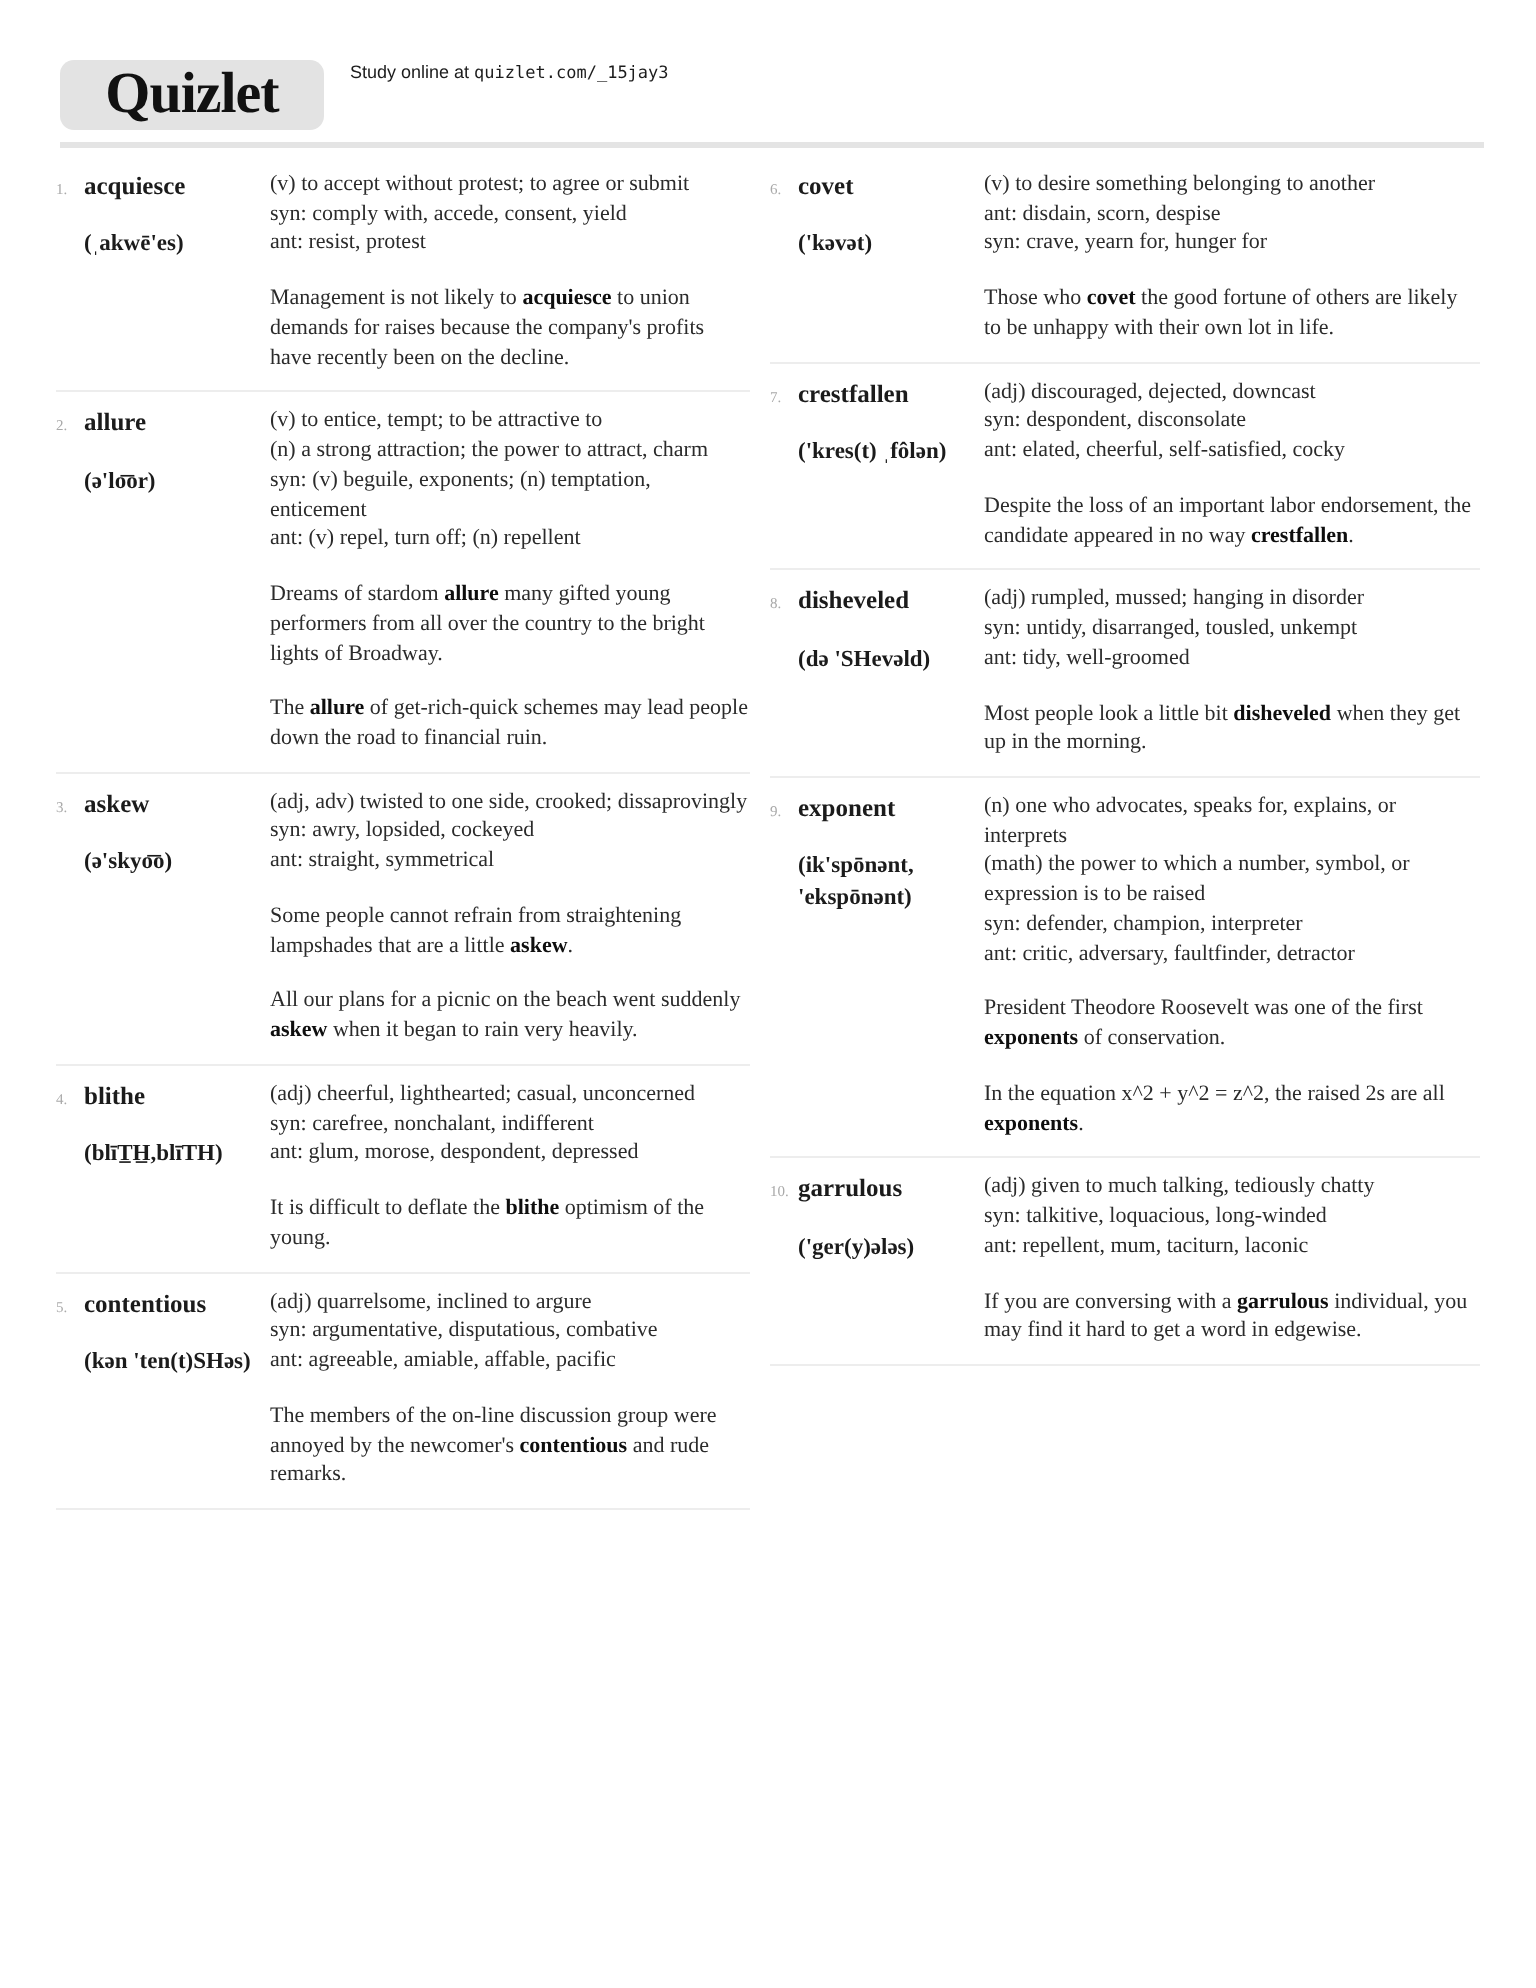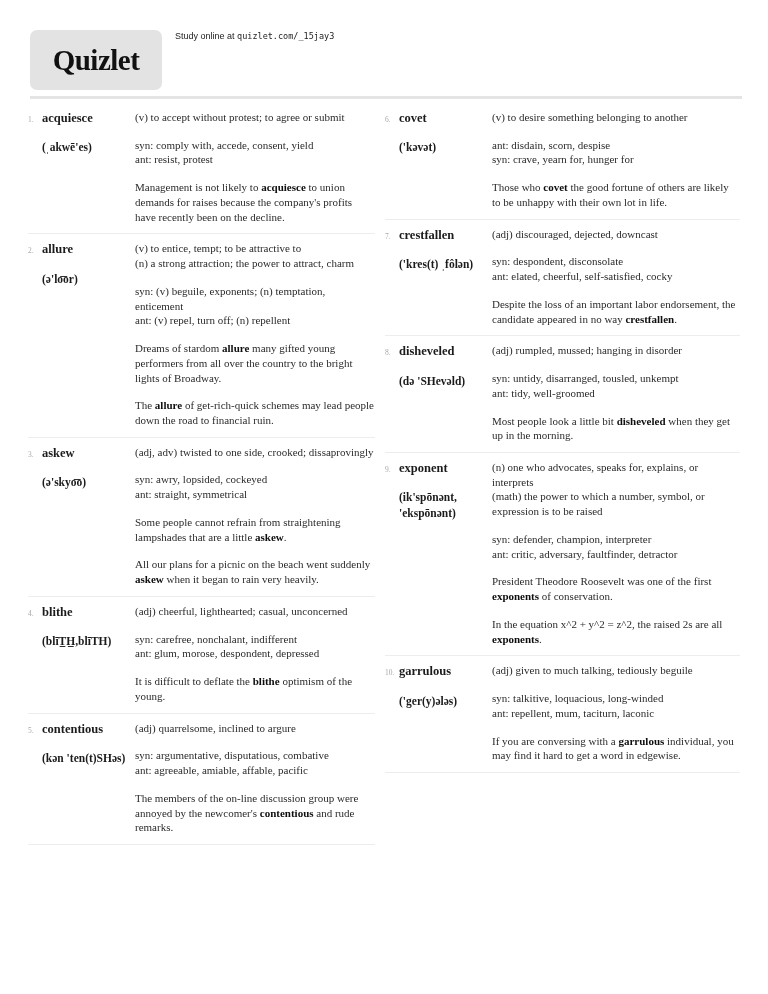--- a/index.html
+++ b/index.html
@@ -3,21 +3,21 @@
 <meta charset="utf-8">
 <style>
   html,body{margin:0;padding:0;background:#fff;}
   .page{
     width:768px;height:994px;box-sizing:border-box;overflow:hidden;
     background:#fff;color:#2e2e2e;
     font-family:"Liberation Serif",serif;
   }
   header{display:flex;align-items:flex-start;gap:13px;padding:30px 30px 0 30px;}
   .logo{
-    background:#e3e3e3;border-radius:7px;width:132px;height:60px;flex:none;
+    background:#e3e3e3;border-radius:7px;width:132px;height:35px;flex:none;
     display:flex;align-items:center;justify-content:center;
     font-family:"Liberation Serif",serif;font-weight:bold;font-size:29px;color:#111;
     letter-spacing:-0.5px;
   }
   .headtext{padding-top:1px;}
   h1{
     font-family:"Liberation Sans",sans-serif;font-size:17px;font-weight:bold;
     margin:3px 0 4px;color:#101010;letter-spacing:0.1px;
   }
   .subtitle{font-family:"Liberation Sans",sans-serif;font-size:9px;color:#1c1c1c;}
@@ -27,21 +27,21 @@
   .col-left{width:347px;flex:none;}
   .col-right{flex:1;min-width:0;}
   .entry{display:flex;border-bottom:1px solid #ededed;padding:7px 0 9px;}
   .num{
     width:14px;flex:none;font-size:7.5px;color:#a9a9a9;padding-top:5px;
   }
   .wordcol{width:93px;flex:none;padding-right:6px;box-sizing:border-box;}
   .word{font-weight:bold;font-size:12.5px;color:#1b1b1b;line-height:1.3;}
   .pron{font-weight:bold;font-size:11.5px;color:#1b1b1b;margin-top:13px;line-height:1.4;}
   .defcol{flex:1;min-width:0;font-size:11px;line-height:1.34;color:#2b2b2b;}
-  .synant{margin-top:13px;}
+  .synant{}
   .sentence{margin-top:13px;}
   .sentence b{color:#0e0e0e;}
 </style>
 </head>
 <body>
 
 <div class="page">
   <header>
     <div class="logo">Quizlet</div>
     <div class="headtext">
@@ -220,21 +220,21 @@
   </article>
 
   <article class="entry">
     <div class="num">10.</div>
     <div class="wordcol">
       <div class="word">garrulous</div>
       <div class="pron">('ger(y)ələs)</div>
     </div>
     <div class="defcol">
       <div class="defs">
-              <div>(adj) given to much talking, tediously beguile</div>
+              <div>(adj) given to much talking, tediously chatty</div>
             </div>
       <div class="synant">
         <div>syn: talkitive, loquacious, long-winded</div>
         <div>ant: repellent, mum, taciturn, laconic</div>
       </div>
     <div class="sentence">If you are conversing with a <b>garrulous</b> individual, you may find it hard to get a word in edgewise.</div>
           </div>
   </article>
 </section>
   </main>

